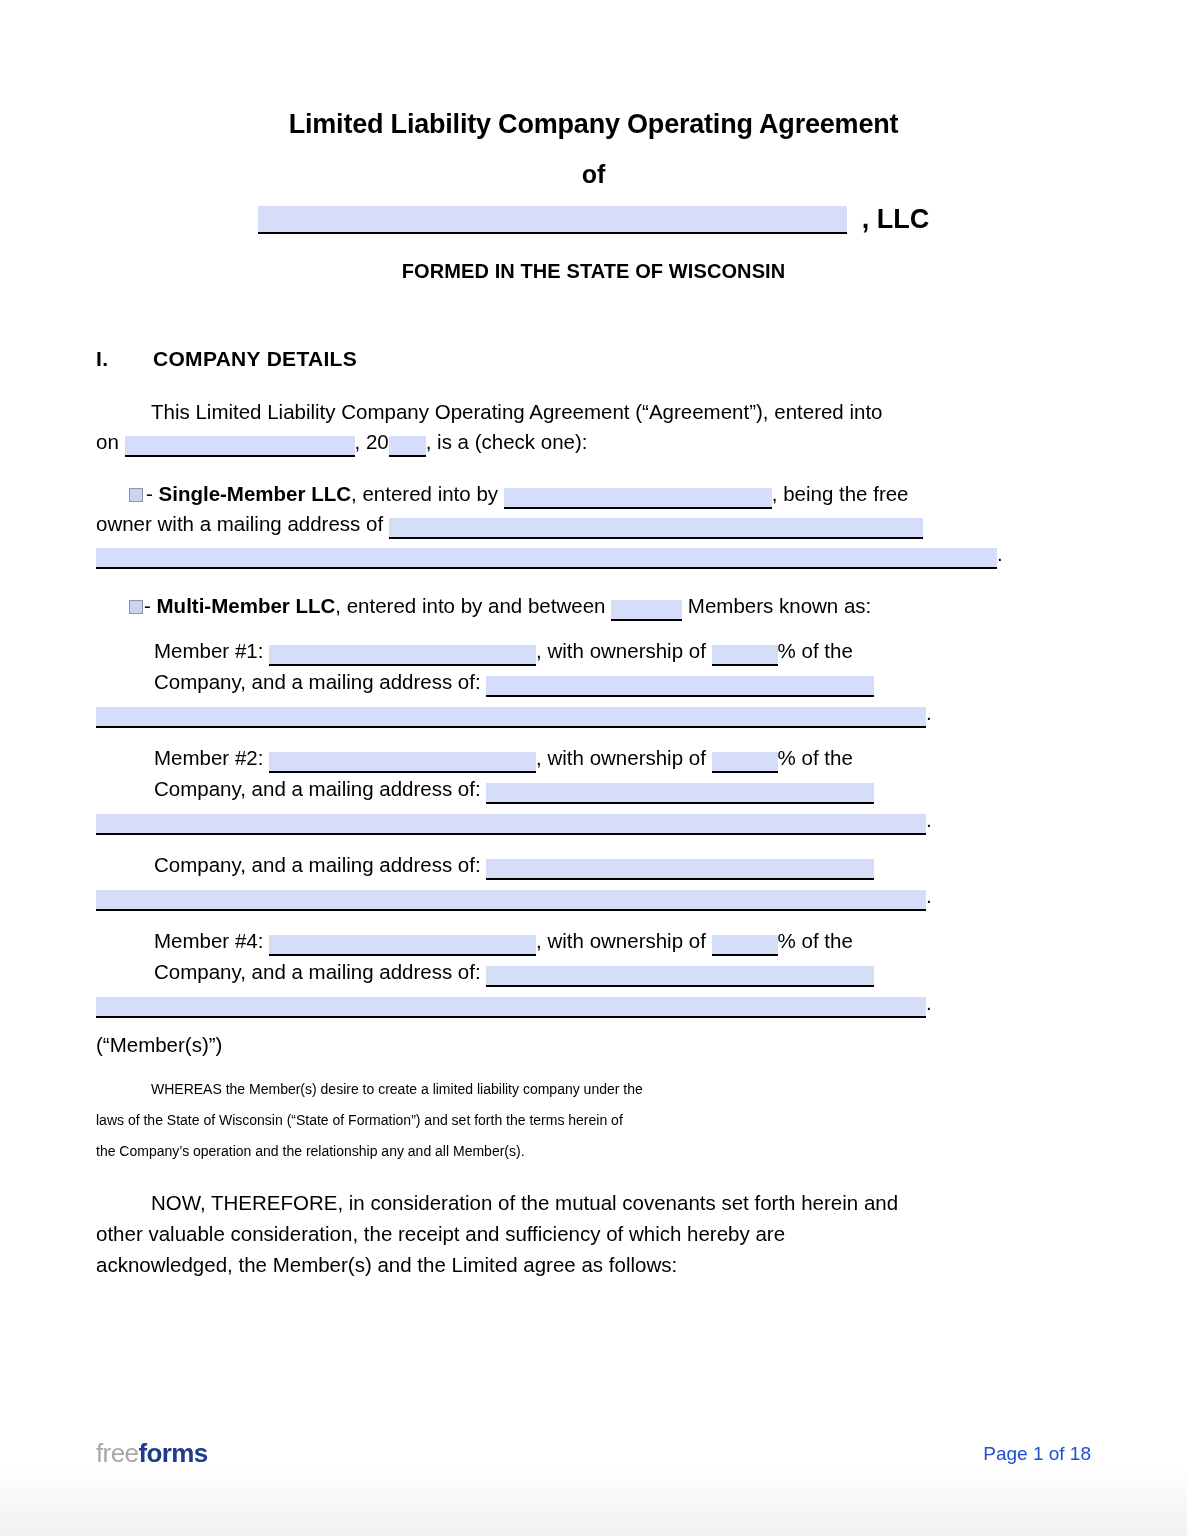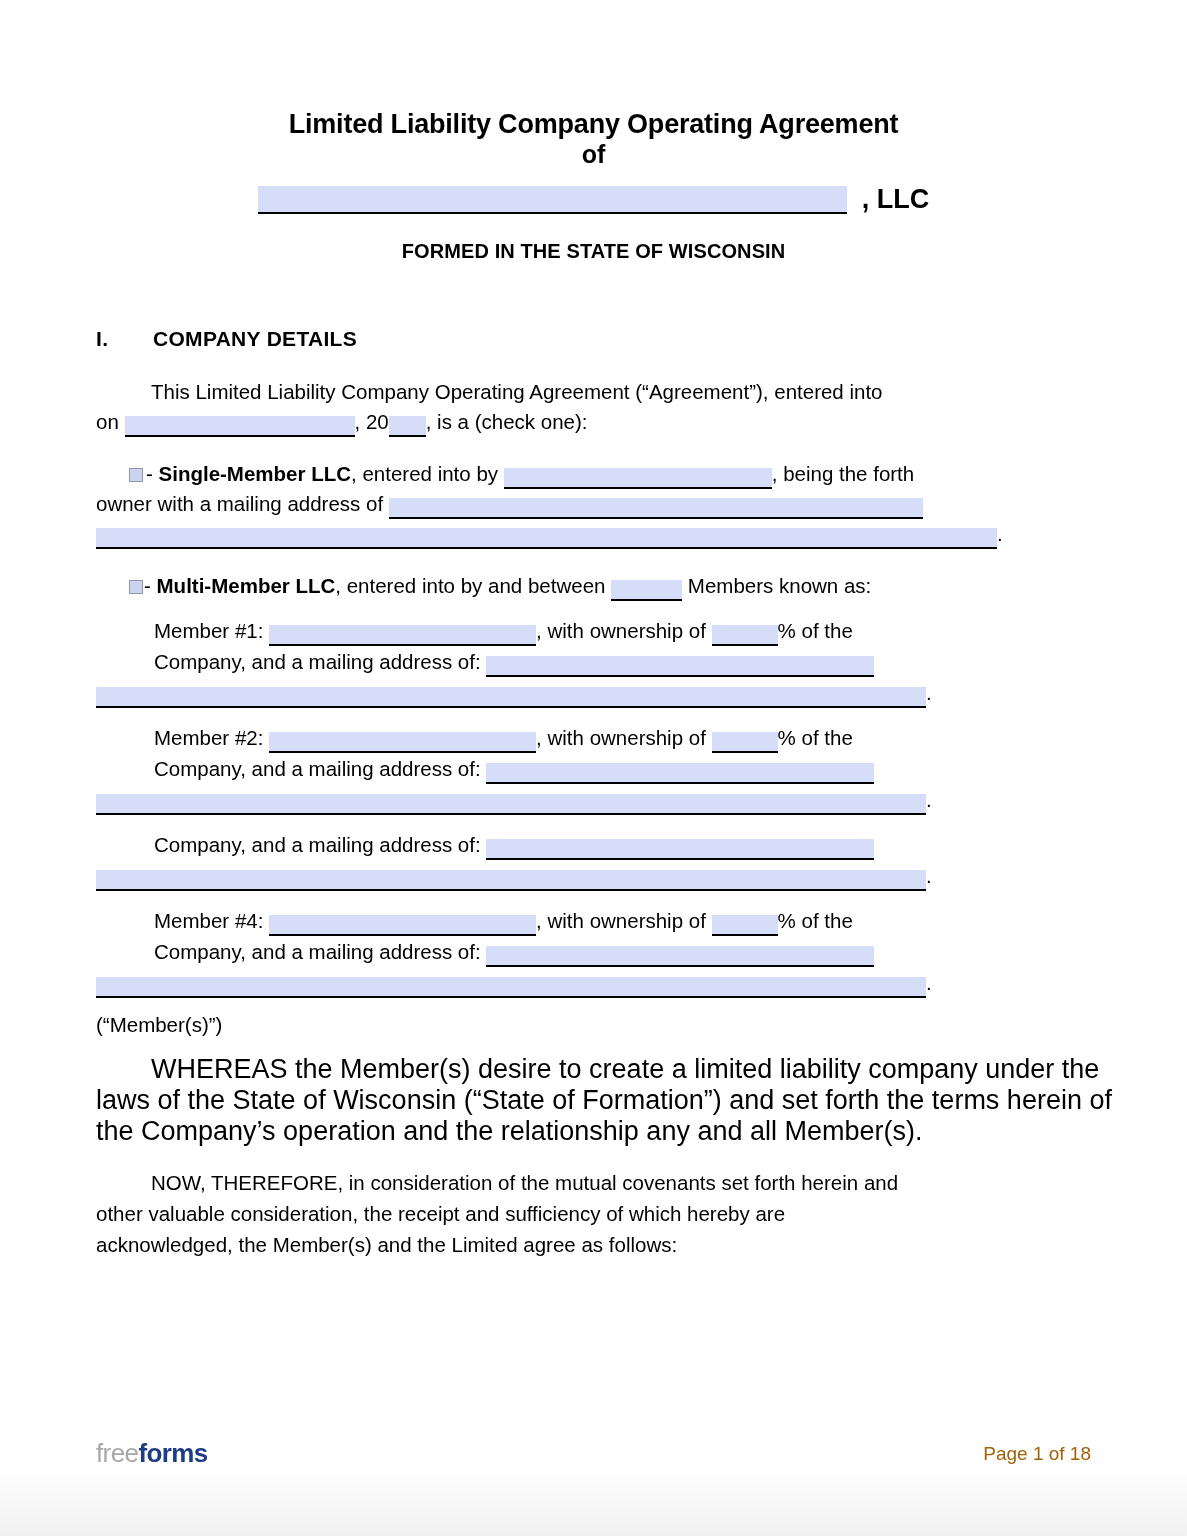--- a/index.html
+++ b/index.html
@@ -47,20 +47,21 @@
   }
   .doc-title {
     font-size: 27px;
     font-weight: bold;
     letter-spacing: -0.2px;
     line-height: 1.16;
   }
   .doc-title-of {
     font-size: 25px;
     font-weight: bold;
+    margin-top: 20px;
   }
   .name-line {
     margin-top: 17px;
     display: flex;
     align-items: flex-end;
     justify-content: center;
     gap: 15px;
   }
   .name-line .fill {
     width: 589px;
@@ -147,21 +148,21 @@
   }
 
   .closing {
     margin-top: 12px;
     font-size: 20.5px;
     line-height: 30px;
   }
 
   .whereas {
     margin-top: 14px;
-    font-size: 27px;
+    font-size: 14px;
     line-height: 31px;
     text-align: left;
   }
   .now-therefore {
     margin-top: 20px;
     font-size: 20.5px;
     line-height: 31px;
   }
 
   
@@ -176,21 +177,21 @@
     text-align: center;
   }
   .logo {
     font-size: 26px;
     letter-spacing: -0.6px;
   }
   .logo .free { color: #a8a8a8; font-weight: normal; }
   .logo .forms { color: #1f3c88; font-weight: bold; }
   .page-num {
     font-size: 19px;
-    color: #a16207;
+    color: #1d4ed8;
   }
 </style>
 </head>
 <body>
 
 <div class="page">
 
   <div class="content">
 
     <div class="title-block">
@@ -217,21 +218,21 @@
       <div class="line">
         <span>on</span>
         <span class="fill" style="width:230px;"></span><span>, 20</span><span class="fill" style="width:37px;"></span><span>, is a (check one):</span>
       </div>
     </div>
 
     <div class="option-row">
       <div class="line">
         <span class="checkbox"></span><span>-</span>
         <span class="bold">Single-Member LLC</span><span>, entered into by</span>
-        <span class="fill" style="width:268px;"></span><span>, being the forth</span>
+        <span class="fill" style="width:268px;"></span><span>, being the free</span>
       </div>
       <div class="line">
         <span>owner with a mailing address of</span>
         <span class="fill" style="width:534px;"></span>
       </div>
       <div class="line">
         <span class="fill" style="width:901px;"></span><span>.</span>
       </div>
     </div>
 

